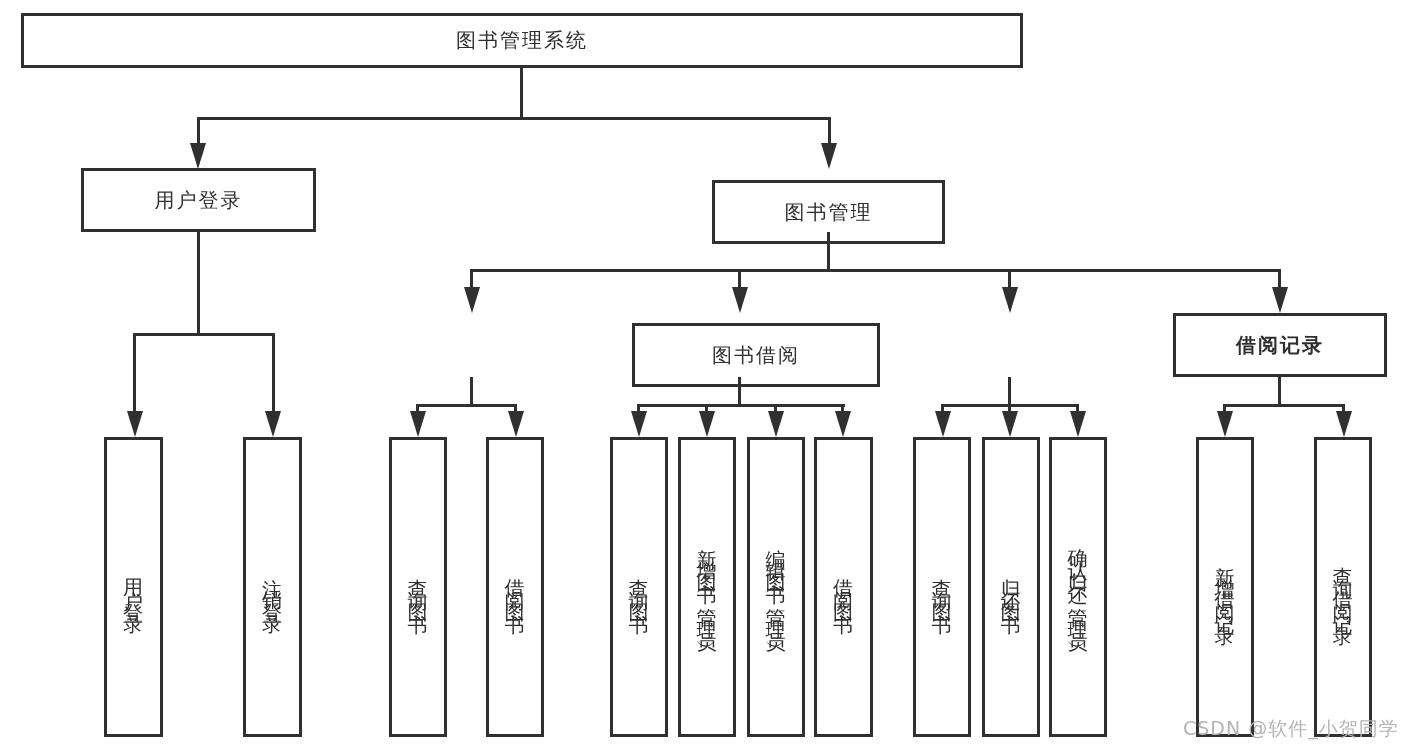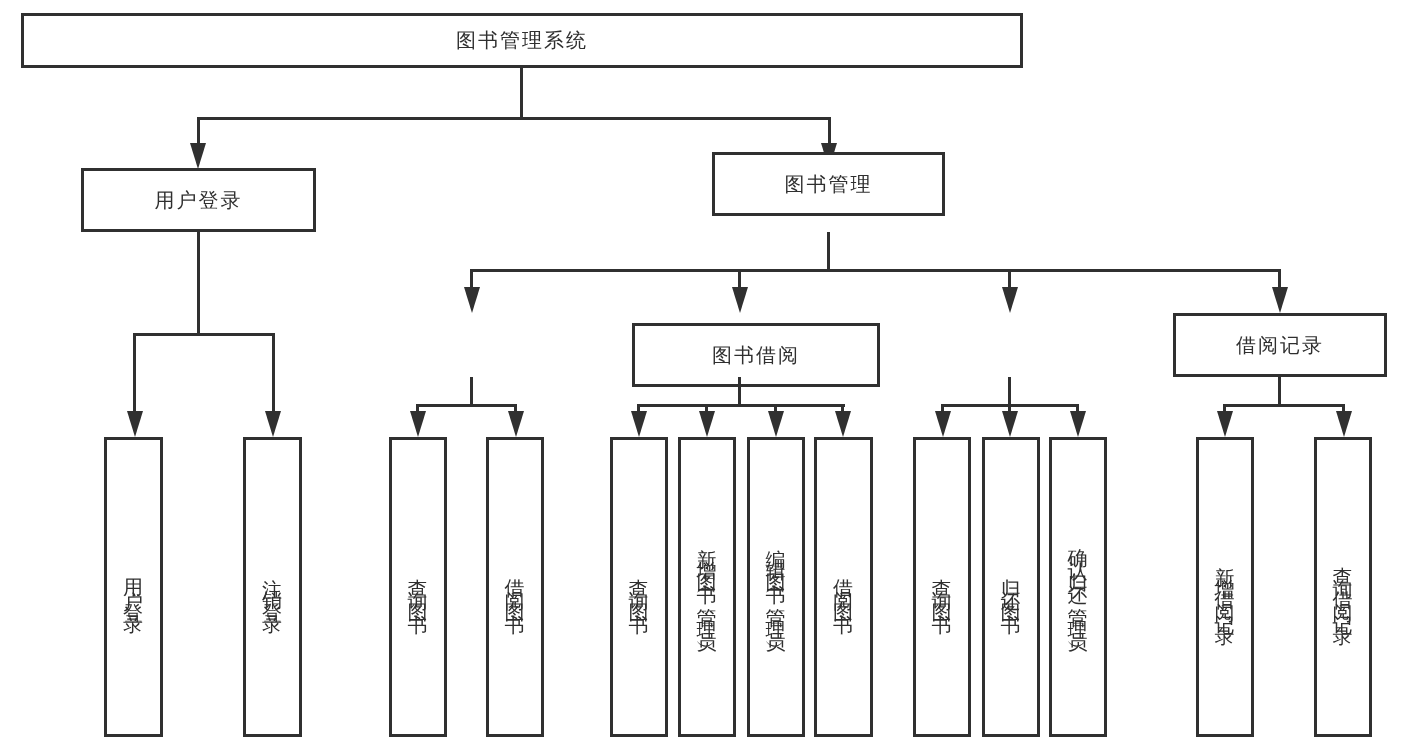--- a/index.html
+++ b/index.html
@@ -56,39 +56,39 @@
   <div class="vl" style="left:520px;top:68px;height:50px;"></div>
   <div class="hl" style="left:197px;top:117px;width:634px;"></div>
   <div class="vl" style="left:197px;top:117px;height:28px;"></div>
   <div class="arr" style="left:190px;top:143px;"></div>
   <div class="vl" style="left:828px;top:117px;height:28px;"></div>
   <div class="arr" style="left:821px;top:143px;"></div>
 
   <div class="node" style="left:81px;top:168px;width:235px;height:64px;">
     <span>用户登录</span>
   </div>
-  <div class="node" style="left:712px;top:152px;width:233px;height:64px;">
+  <div class="node" style="left:712px;top:180px;width:233px;height:64px;">
     <span>图书管理</span>
   </div>
 
   <div class="vl" style="left:827px;top:232px;height:40px;"></div>
   <div class="hl" style="left:470px;top:269px;width:811px;"></div>
   <div class="vl" style="left:470px;top:269px;height:20px;"></div>
   <div class="arr" style="left:464px;top:287px;"></div>
   <div class="vl" style="left:738px;top:269px;height:20px;"></div>
   <div class="arr" style="left:732px;top:287px;"></div>
   <div class="vl" style="left:1008px;top:269px;height:20px;"></div>
   <div class="arr" style="left:1002px;top:287px;"></div>
   <div class="vl" style="left:1278px;top:269px;height:20px;"></div>
   <div class="arr" style="left:1272px;top:287px;"></div>
 
   <div class="node" style="left:632px;top:323px;width:248px;height:64px;font-family:Liberation Mono, monospace;">
     <span>图书借阅</span>
   </div>
-  <div class="node" style="left:1173px;top:313px;width:214px;height:64px;">
+  <div class="node" style="left:1173px;top:313px;width:214px;height:64px;font-weight:bold;">
     <span>借阅记录</span>
   </div>
 
   <div class="vl" style="left:197px;top:232px;height:104px;"></div>
   <div class="hl" style="left:133px;top:333px;width:142px;"></div>
   <div class="vl" style="left:133px;top:333px;height:80px;"></div>
   <div class="arr" style="left:127px;top:411px;"></div>
   <div class="vl" style="left:272px;top:333px;height:80px;"></div>
   <div class="arr" style="left:265px;top:411px;"></div>
 
@@ -163,14 +163,15 @@
     <span class="vtext">确认归还（管理员）</span>
   </div>
 
   <div class="leaf" style="left:1196px;width:58px;">
     <span class="vtext">新增借阅记录</span>
   </div>
   <div class="leaf" style="left:1314px;width:58px;">
     <span class="vtext">查询借阅记录</span>
   </div>
 
+  <div class="watermark">CSDN @软件_小贺同学</div>
 
 </div>
 
 </body></html>

